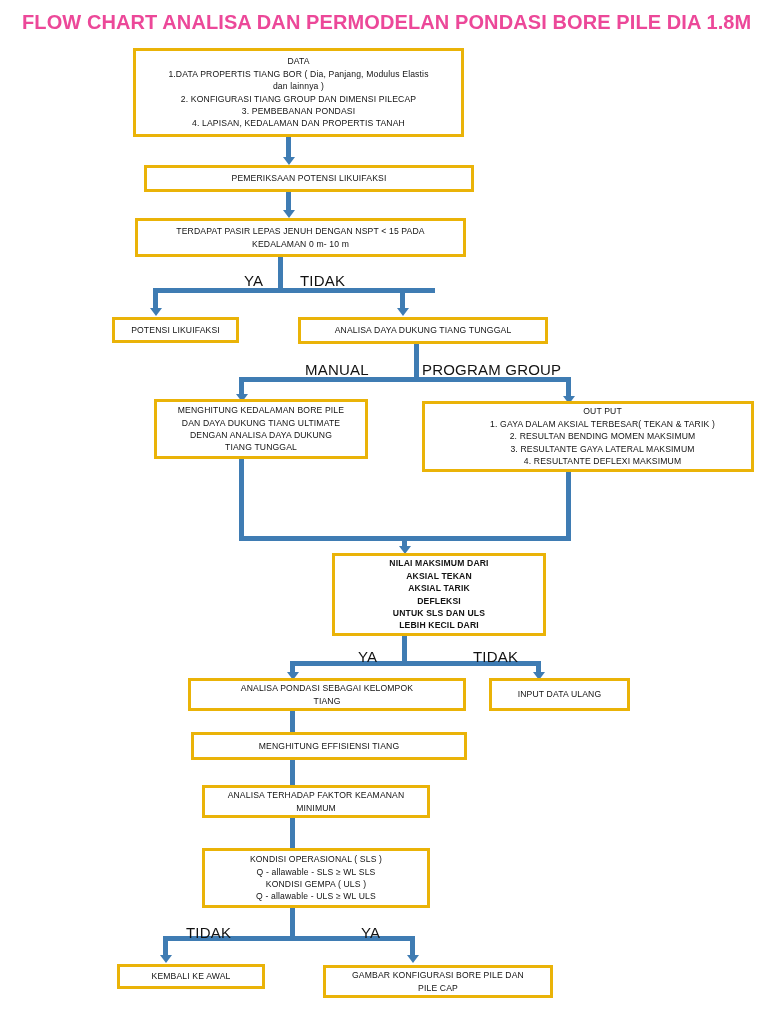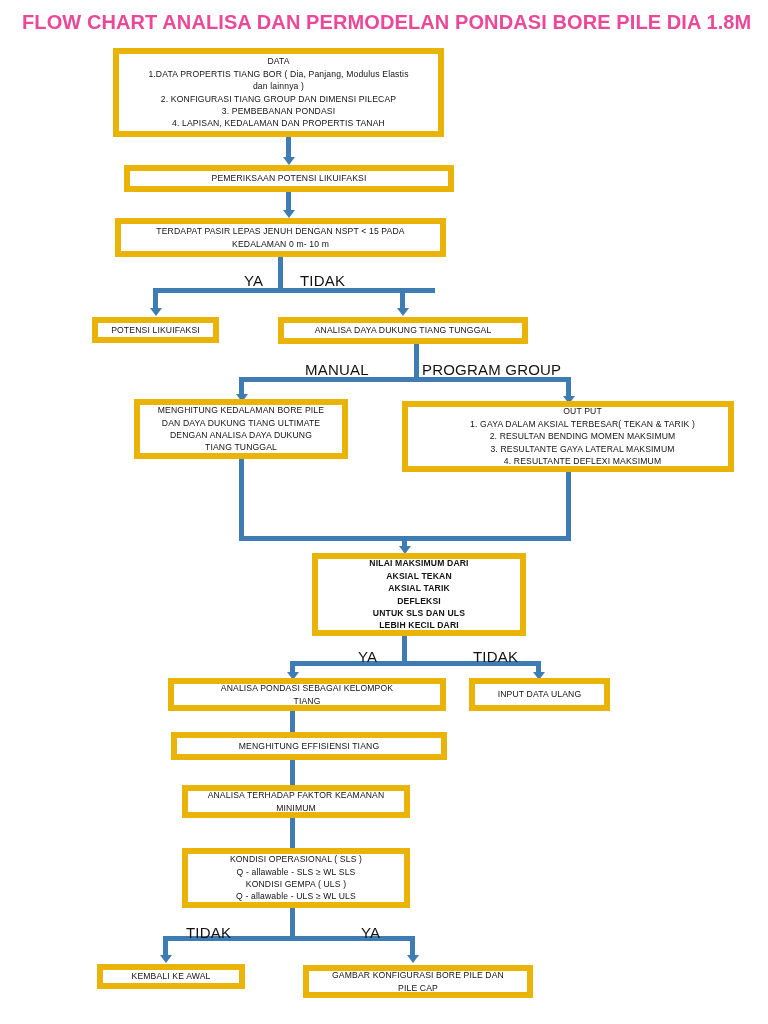--- a/index.html
+++ b/index.html
@@ -24,32 +24,33 @@
     top: 11px;
     font-size: 20px;
     font-weight: 600;
     letter-spacing: 0.1px;
     color: #ec4899;
     white-space: nowrap;
   }
   .node {
     position: absolute;
     box-sizing: border-box;
-    border: 6px solid #eab308;
+    border: 3px solid #eab308;
     background: #ffffff;
     display: flex;
     align-items: center;
     justify-content: center;
     text-align: center;
     font-size: 8.6px;
     line-height: 1.45;
     letter-spacing: 0.15px;
     color: #121212;
     padding: 2px 4px;
     z-index: 3;
+    margin-left: 20px;
   }
   .node .lines { width: 100%; }
   .node .lines > span { display: block; }
 
   
   .vline {
     position: absolute;
     background: #3f7cb3;
     width: 5px;
     z-index: 1;

